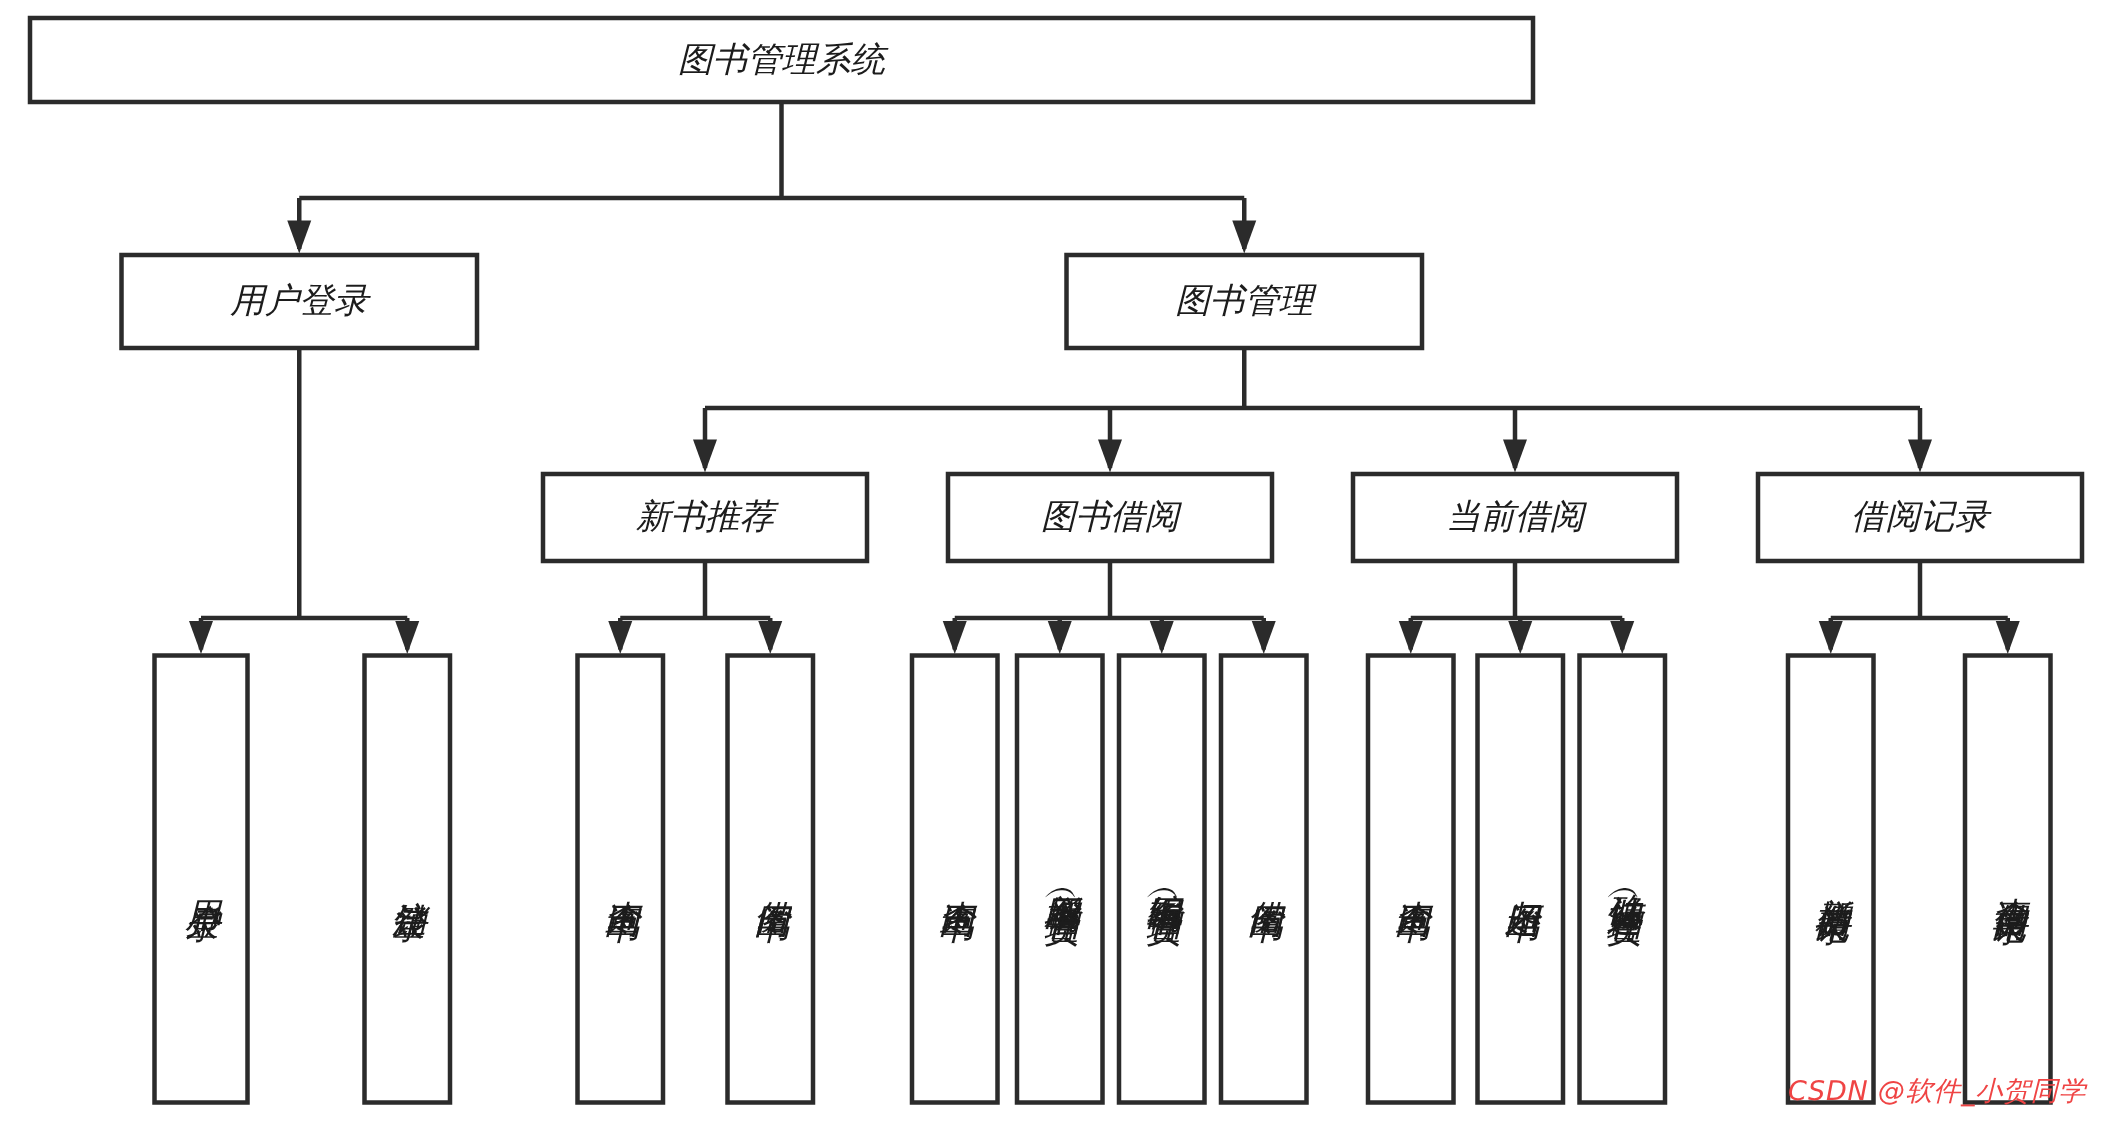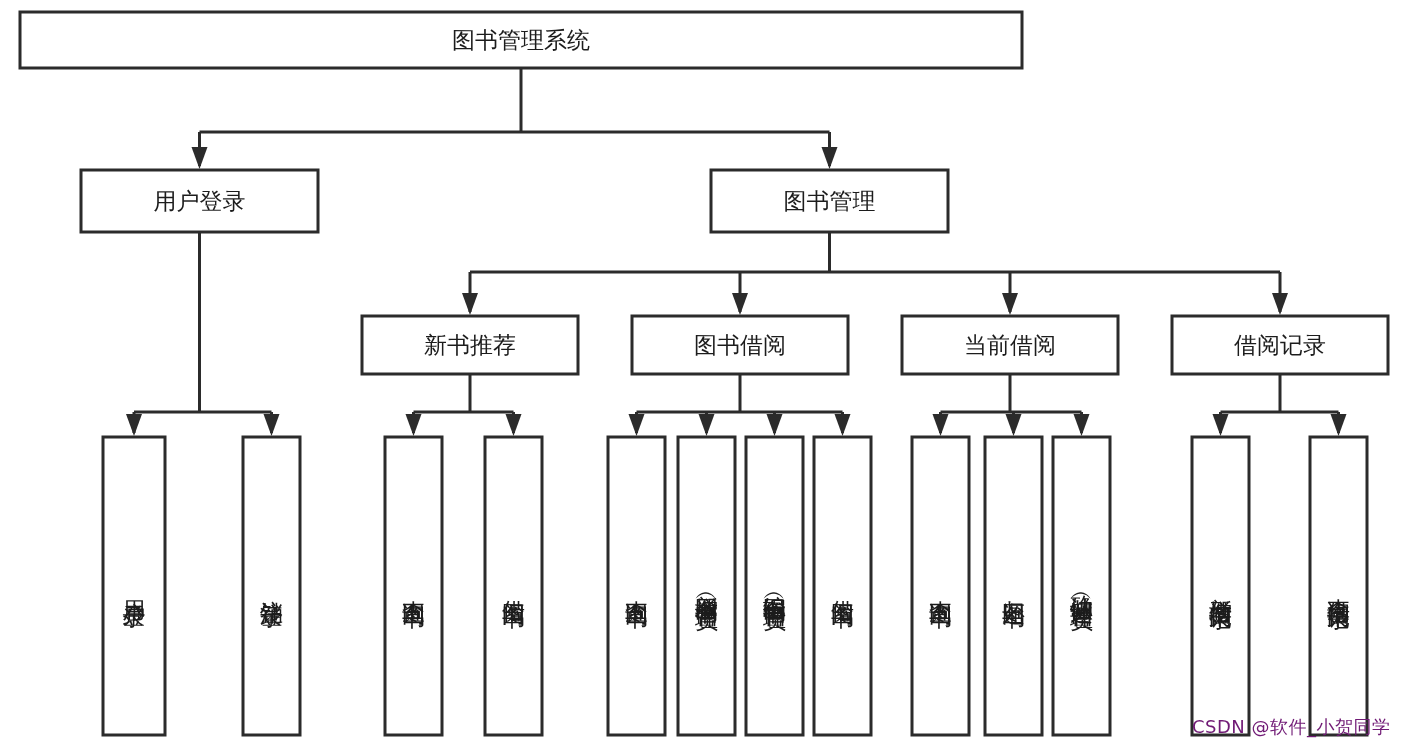--- a/index.html
+++ b/index.html
@@ -12,20 +12,21 @@
     width: 1405px;
     height: 747px;
     overflow: hidden;
     font-family: "DejaVu Sans", "Liberation Sans", sans-serif;
   }
   #diagram-root {
     position: relative;
     width: 1405px;
     height: 621px;
     background: #ffffff;
+    font-style: italic;
   }
   svg#diagram-canvas {
     position: absolute;
     left: 0;
     top: 0;
     width: 1405px;
     height: 747px;
     display: block;
   }
   .node-box {
@@ -209,14 +210,14 @@
       <div class="leaf-label-wrap" style="left: 1053px; top: 437px; width: 57px; height: 298px;">
         <span class="leaf-label">确认归还（管理员）</span>
       </div>
       <div class="leaf-label-wrap" style="left: 1192px; top: 437px; width: 57px; height: 298px;">
         <span class="leaf-label">新增借阅记录</span>
       </div>
       <div class="leaf-label-wrap" style="left: 1310px; top: 437px; width: 57px; height: 298px;">
         <span class="leaf-label">查询借阅记录</span>
       </div>
     </div>
-  <div class="watermark" style="left: 1192px; top: 715px; color: #701a75;">CSDN @软件_小贺同学</div>
+  <div class="watermark" style="left: 1192px; top: 715px; color: #ef4444;">CSDN @软件_小贺同学</div>
 </div>
 
 </body></html>

